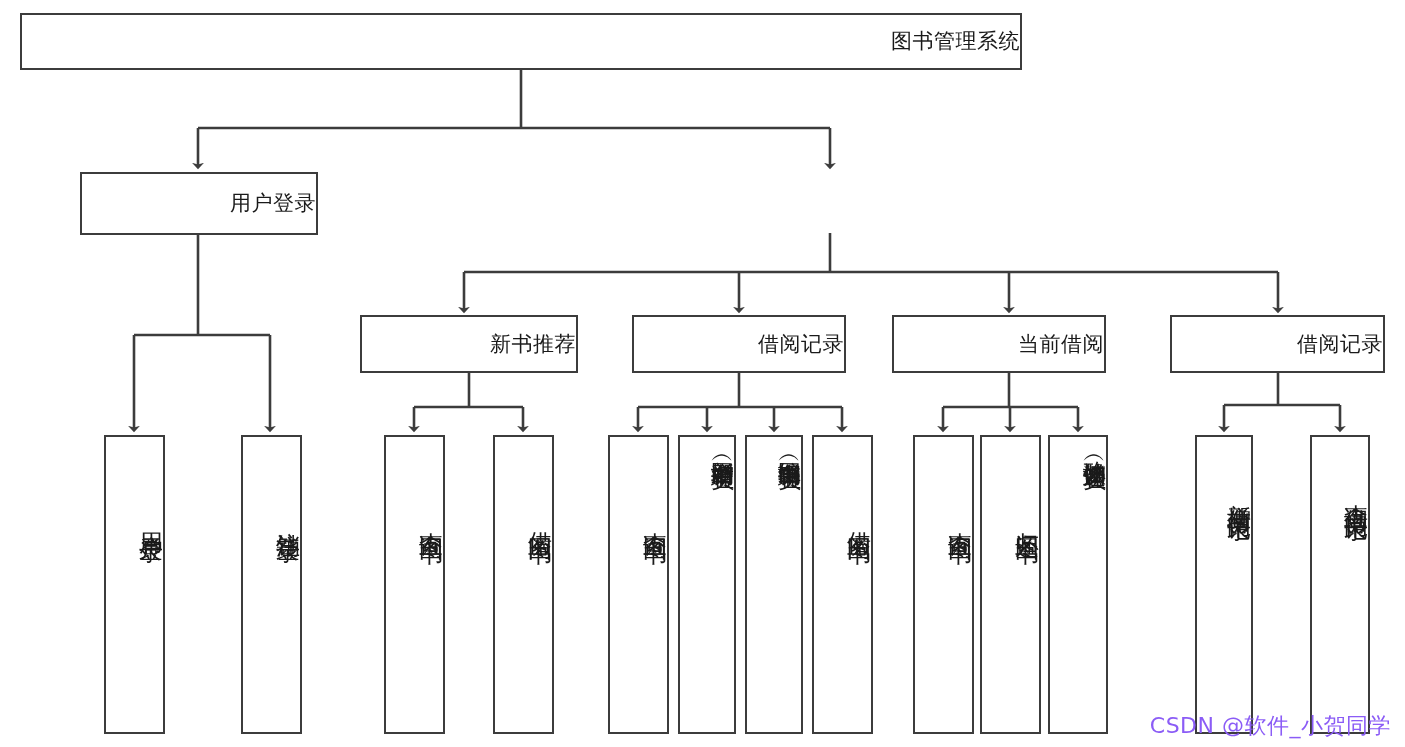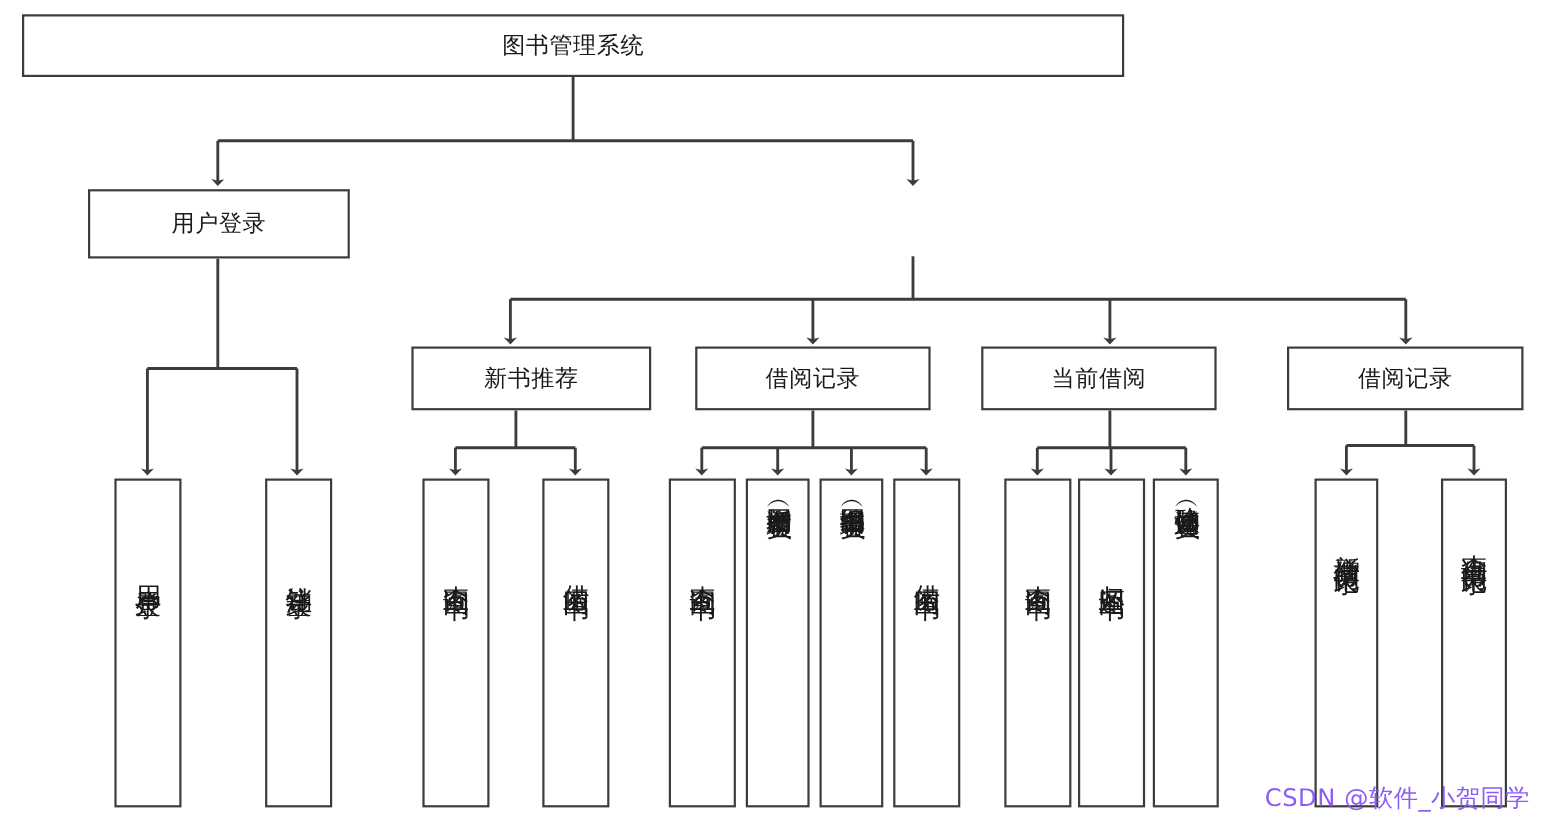--- a/index.html
+++ b/index.html
@@ -24,21 +24,21 @@
     width: 1405px;
     height: 747px;
   }
   .node {
     position: absolute;
     box-sizing: border-box;
     border: 2px solid #3c3c3c;
     background: #ffffff;
     display: flex;
     align-items: center;
-    justify-content: center;
+    justify-content: flex-end;
     color: #1a1a1a;
     z-index: 2;
   }
   .node .label {
     display: block;
     text-align: center;
     line-height: 1.18;
     letter-spacing: 0.5px;
   }
   .node.horiz .label {
@@ -134,21 +134,21 @@
   </svg>
 
   <div class="node horiz" style="left:20px; top:13px; width:1002px; height:57px;">
     <span class="label">图书管理系统</span>
   </div>
 
   <div class="node horiz" style="left:80px; top:172px; width:238px; height:63px;">
     <span class="label">用户登录</span>
   </div>
 
-  <div class="node horiz" style="left:360px; top:315px; width:218px; height:58px;margin-left:14px;">
+  <div class="node horiz" style="left:360px; top:315px; width:218px; height:58px;">
     <span class="label">新书推荐</span>
   </div>
   <div class="node horiz" style="left:632px; top:315px; width:214px; height:58px;">
     <span class="label">借阅记录</span>
   </div>
   <div class="node horiz" style="left:892px; top:315px; width:214px; height:58px;">
     <span class="label">当前借阅</span>
   </div>
   <div class="node horiz" style="left:1170px; top:315px; width:215px; height:58px;">
     <span class="label">借阅记录</span>

